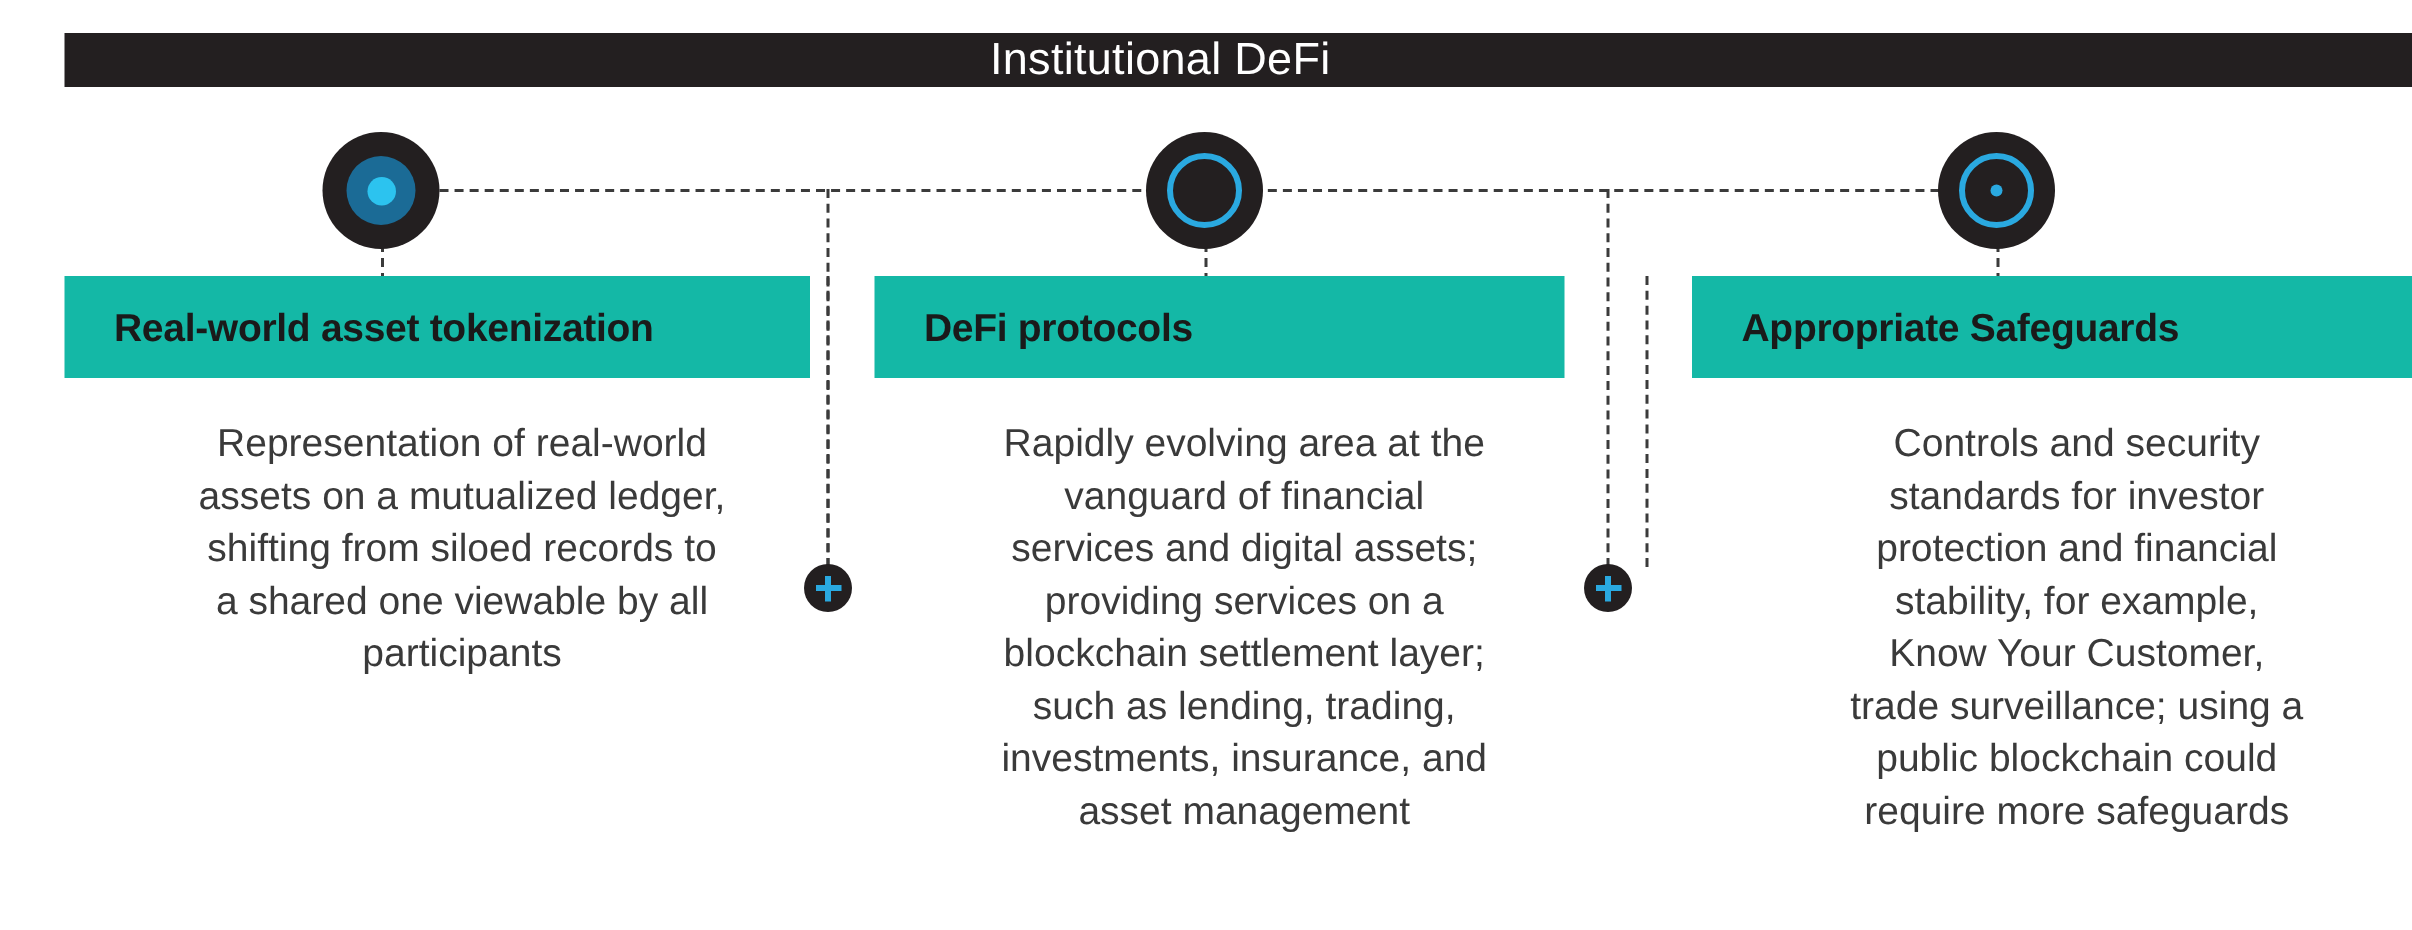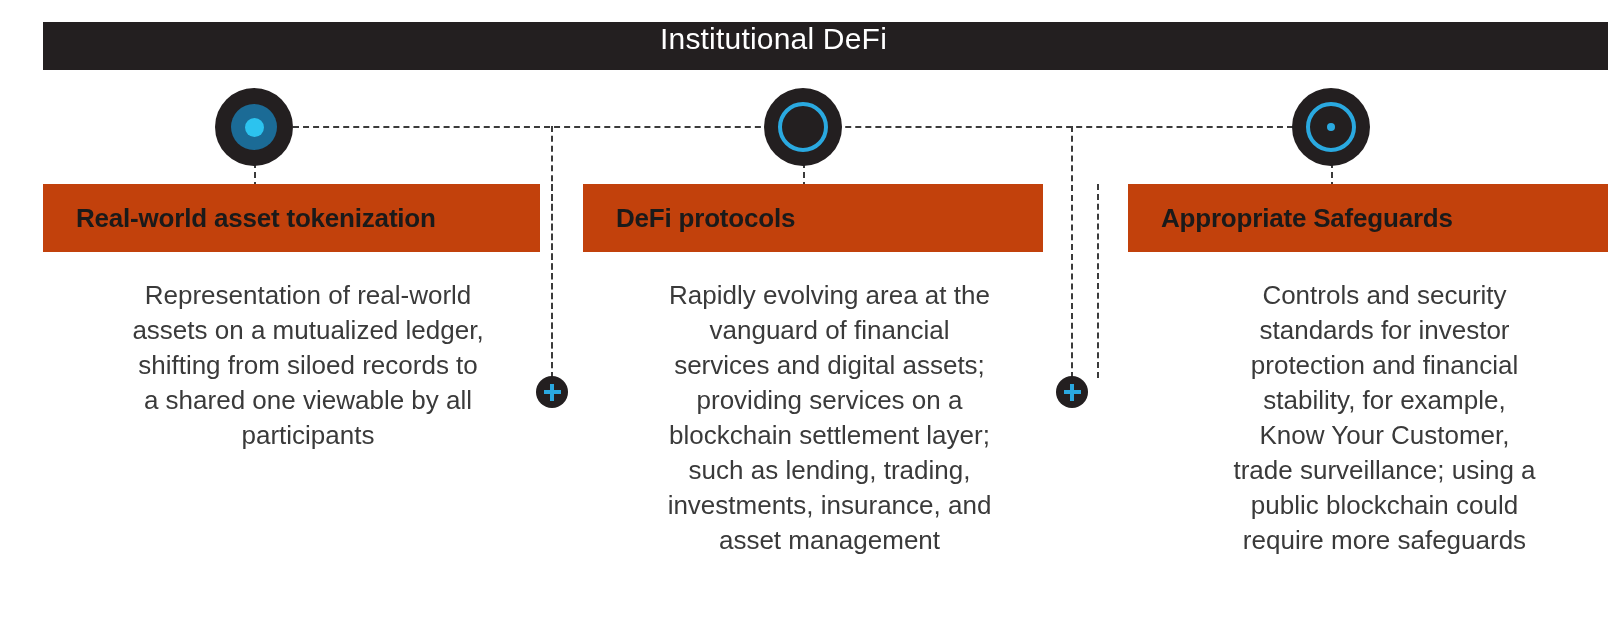--- a/index.html
+++ b/index.html
@@ -19,24 +19,24 @@
     height: 620px;
     background: #ffffff;
   }
 
   
   .title-bar {
     position: absolute;
     left: 43px;
     top: 22px;
     width: 1565px;
-    height: 48px;
-    background: #231f20;
-    display: flex;
-    align-items: flex-start;
+    height: 36px;
+    background: #231f20;
+    display: flex;
+    align-items: center;
     justify-content: center;
   }
   .title-bar .title-text {
     color: #ffffff;
     font-size: 30px;
     font-weight: 400;
     letter-spacing: 0.2px;
     
     transform: translateX(-52px);
   }
@@ -125,21 +125,21 @@
     height: 17px;
     background: #2aa9e0;
   }
 
   
   .column {
     position: absolute;
     top: 184px;
   }
   .card-header {
-    background: #c2410c;
+    background: #14b8a6;
     height: 68px;
     display: flex;
     align-items: center;
     box-sizing: border-box;
     padding-left: 33px;
   }
   .card-header .heading {
     font-size: 26px;
     font-weight: bold;
     color: #1a1a1a;

